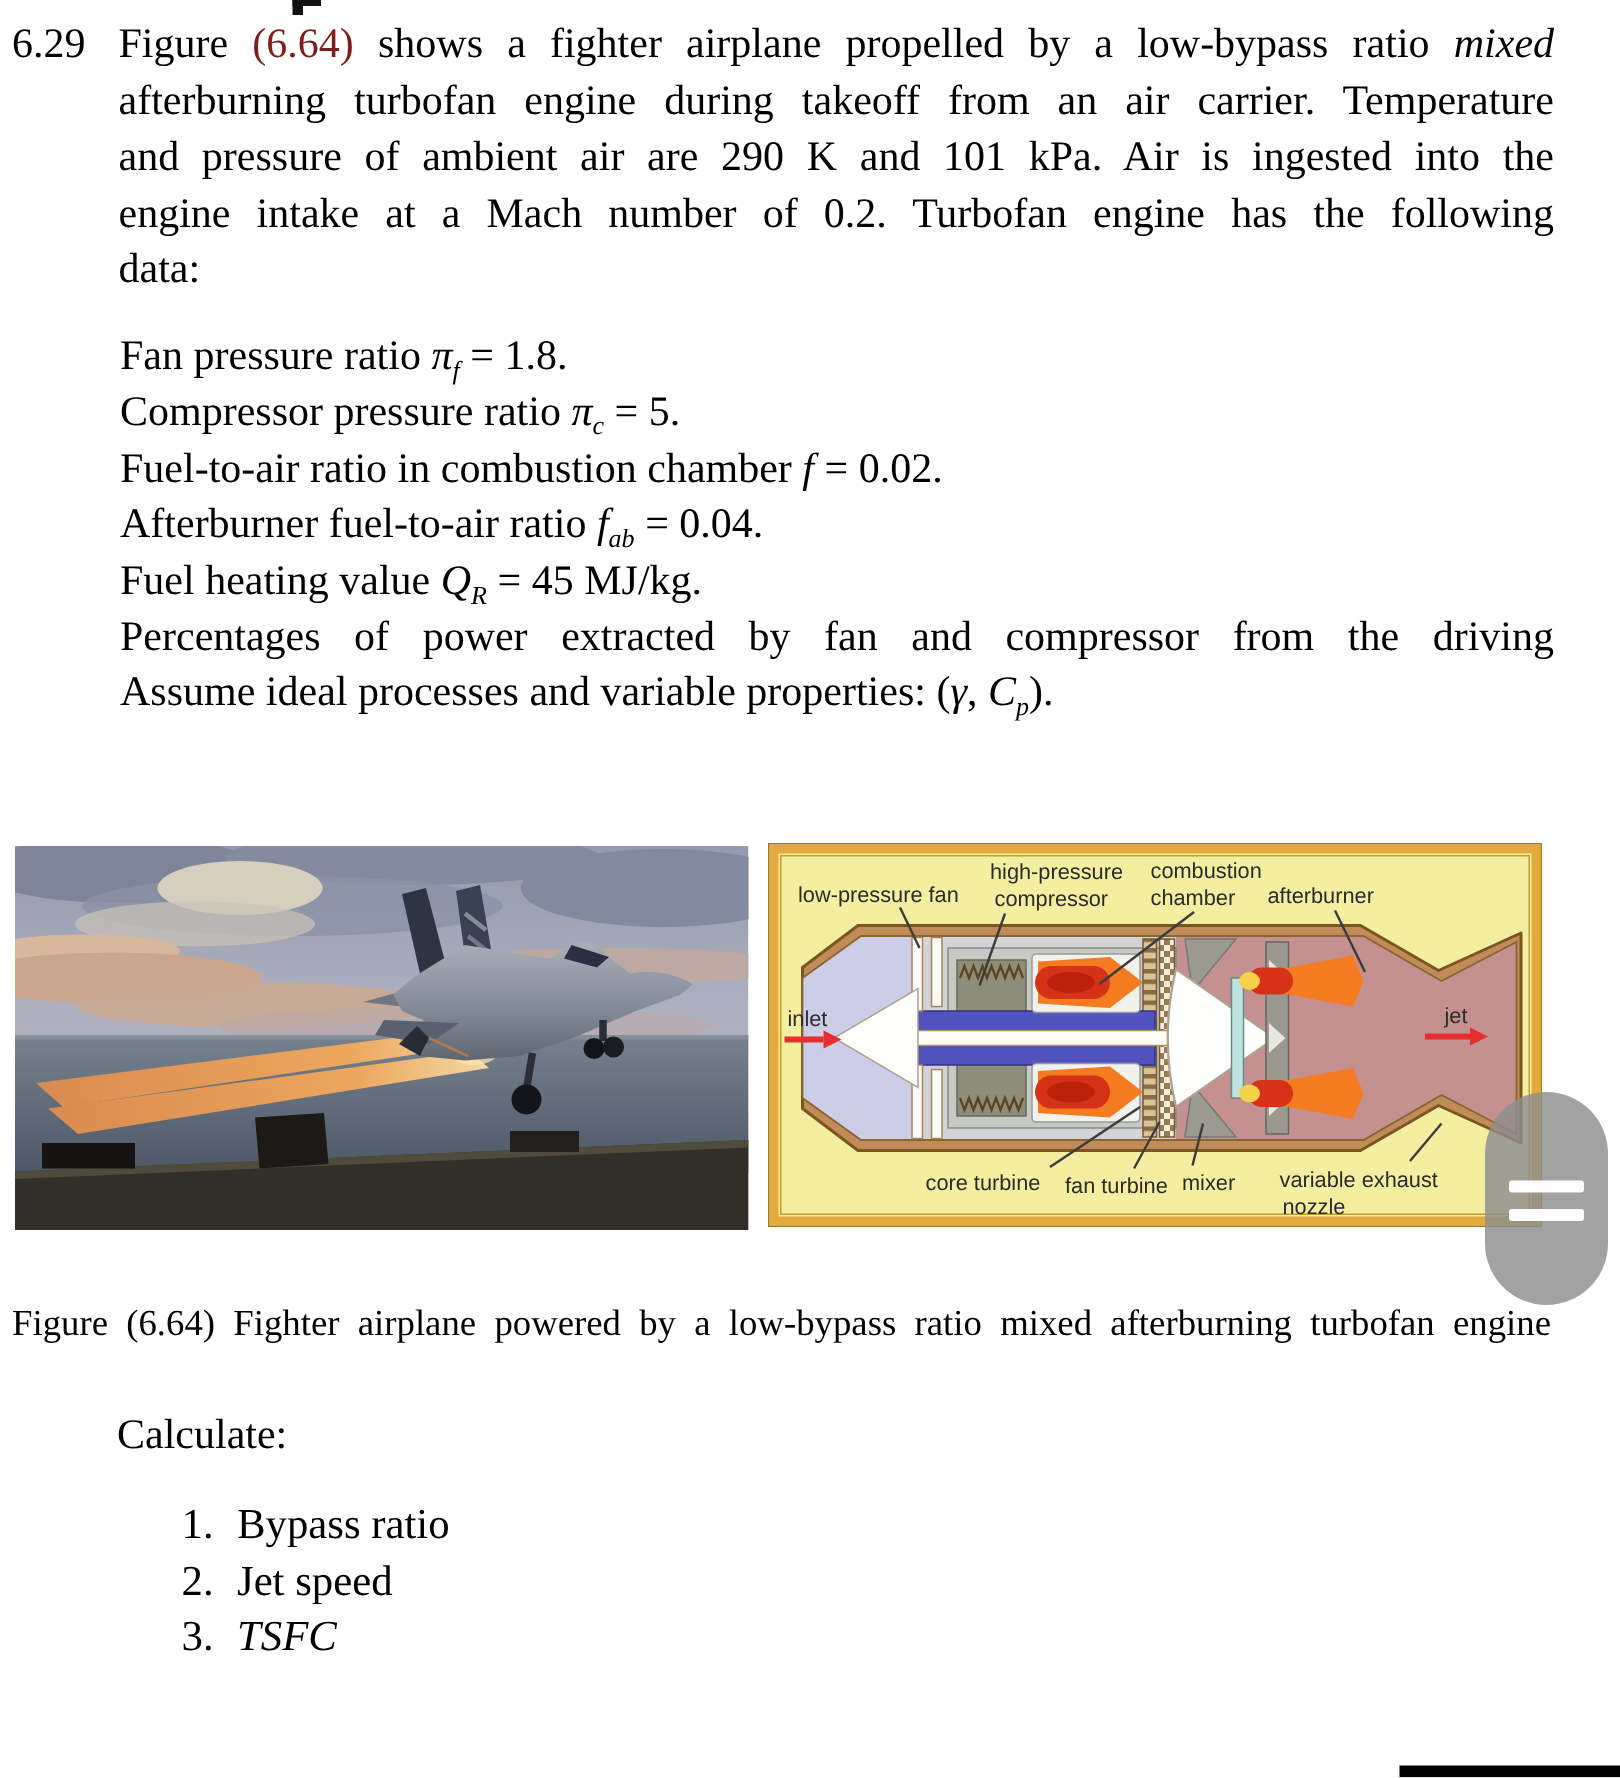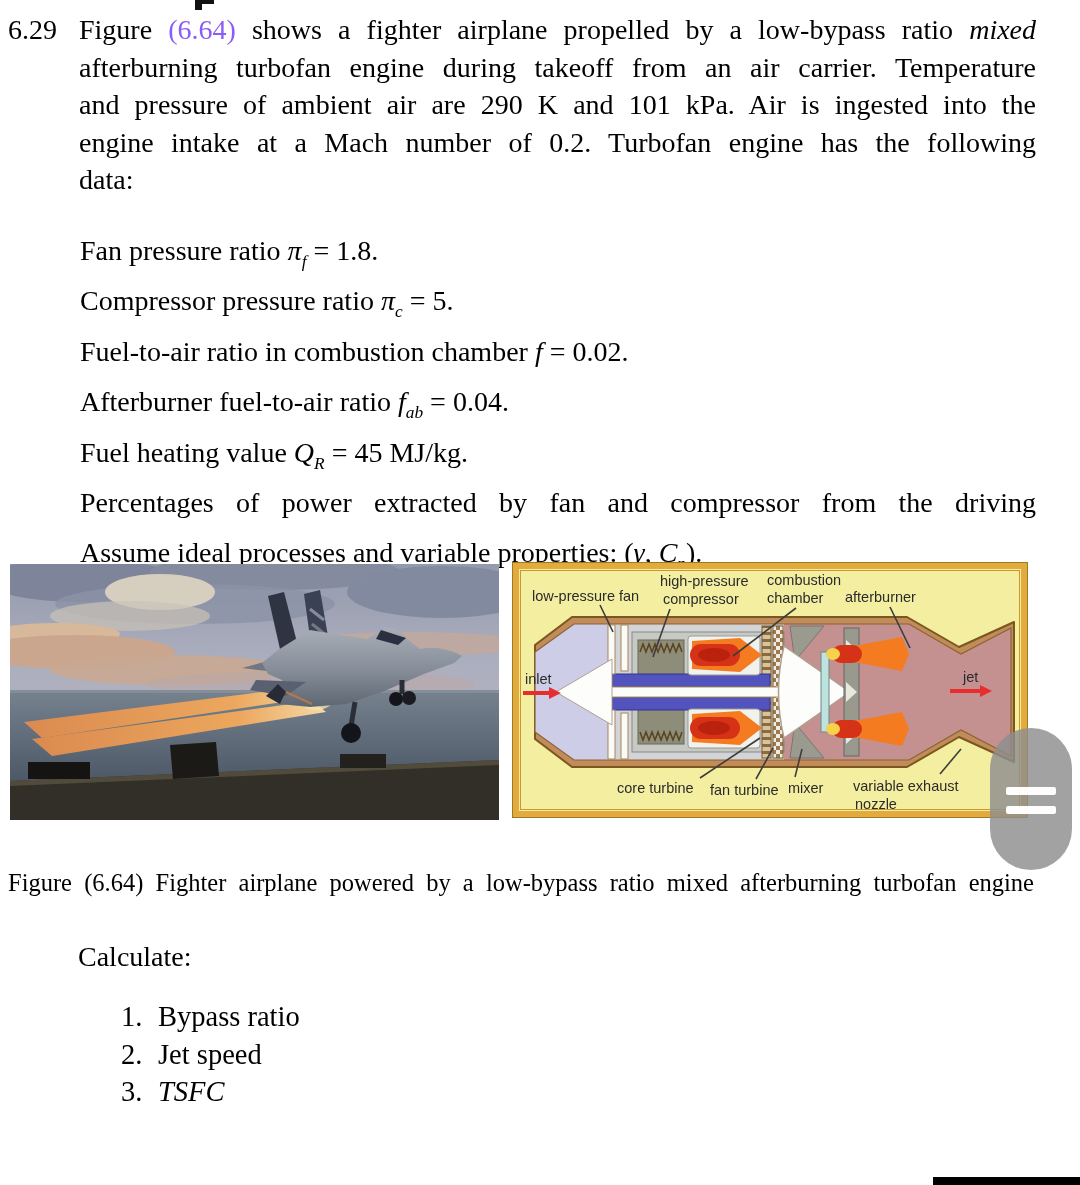--- a/index.html
+++ b/index.html
@@ -7,24 +7,24 @@
         font-family:"Liberation Serif",serif;color:#000;}
   
   .crop-glyph{position:absolute;left:195px;top:0;}
   .crop-glyph .v{position:absolute;left:0;top:0;width:7px;height:10px;background:#111;}
   .crop-glyph .h{position:absolute;left:0;top:0;width:19px;height:4px;background:#111;}
   
   .problem{position:absolute;top:11px;left:8px;width:1028px;font-size:28px;line-height:37.5px;}
   .pnum{position:absolute;left:0;top:0;}
   .pline{margin-left:71px;text-align:justify;text-align-last:justify;}
   .pline.plain{text-align-last:left;}
-  .figref{color:#8b5cf6;text-decoration:none;cursor:pointer;}
+  .figref{color:#7f1d1d;text-decoration:none;cursor:pointer;}
   
   .given{position:absolute;top:219px;left:80px;width:956px;font-size:28px;line-height:37.4px;}
-  .gitem{white-space:nowrap;margin-top:13px;}
+  .gitem{white-space:nowrap;}
   .gitem.jlast{white-space:normal;text-align:justify;text-align-last:justify;}
   .gitem.indent2{padding-left:40px;}
   .given sub{font-size:0.62em;line-height:0;}
   .sub-i{font-style:italic;}
   
   .figph{position:absolute;top:564px;left:10px;width:489px;height:256px;}
   .figdg{position:absolute;top:562px;left:512px;width:516px;height:256px;}
   .dg-label{font-family:"Liberation Sans",sans-serif;font-size:14.5px;fill:#2b2b2b;}
   
   .caption{position:absolute;top:869px;left:8px;width:1026px;font-size:24.5px;

